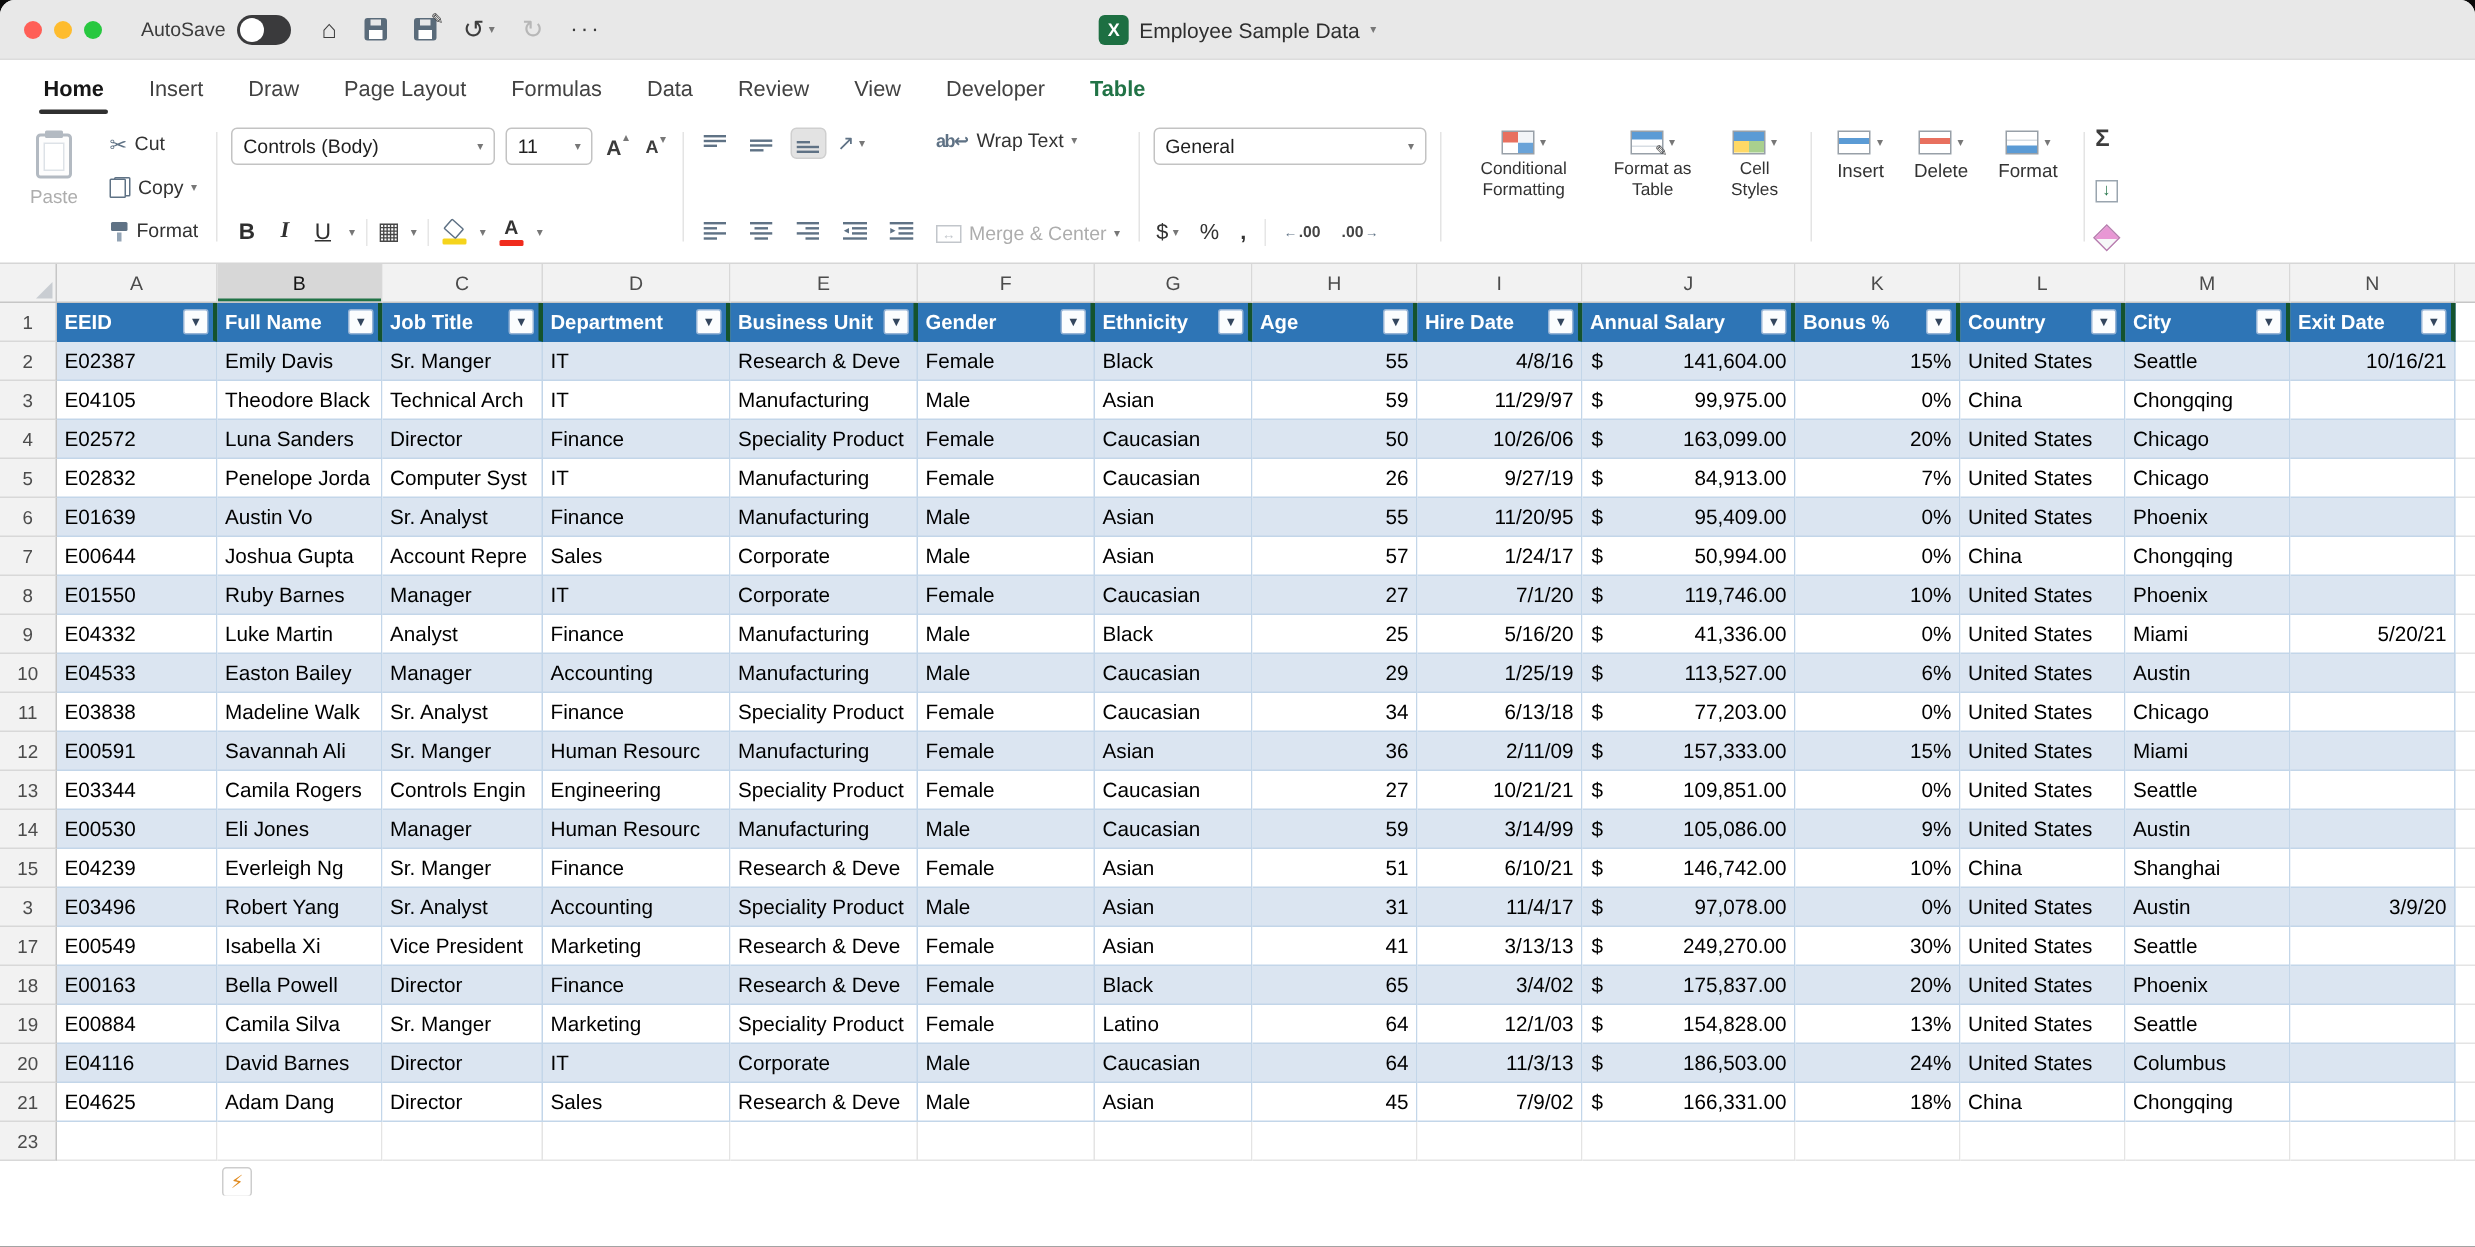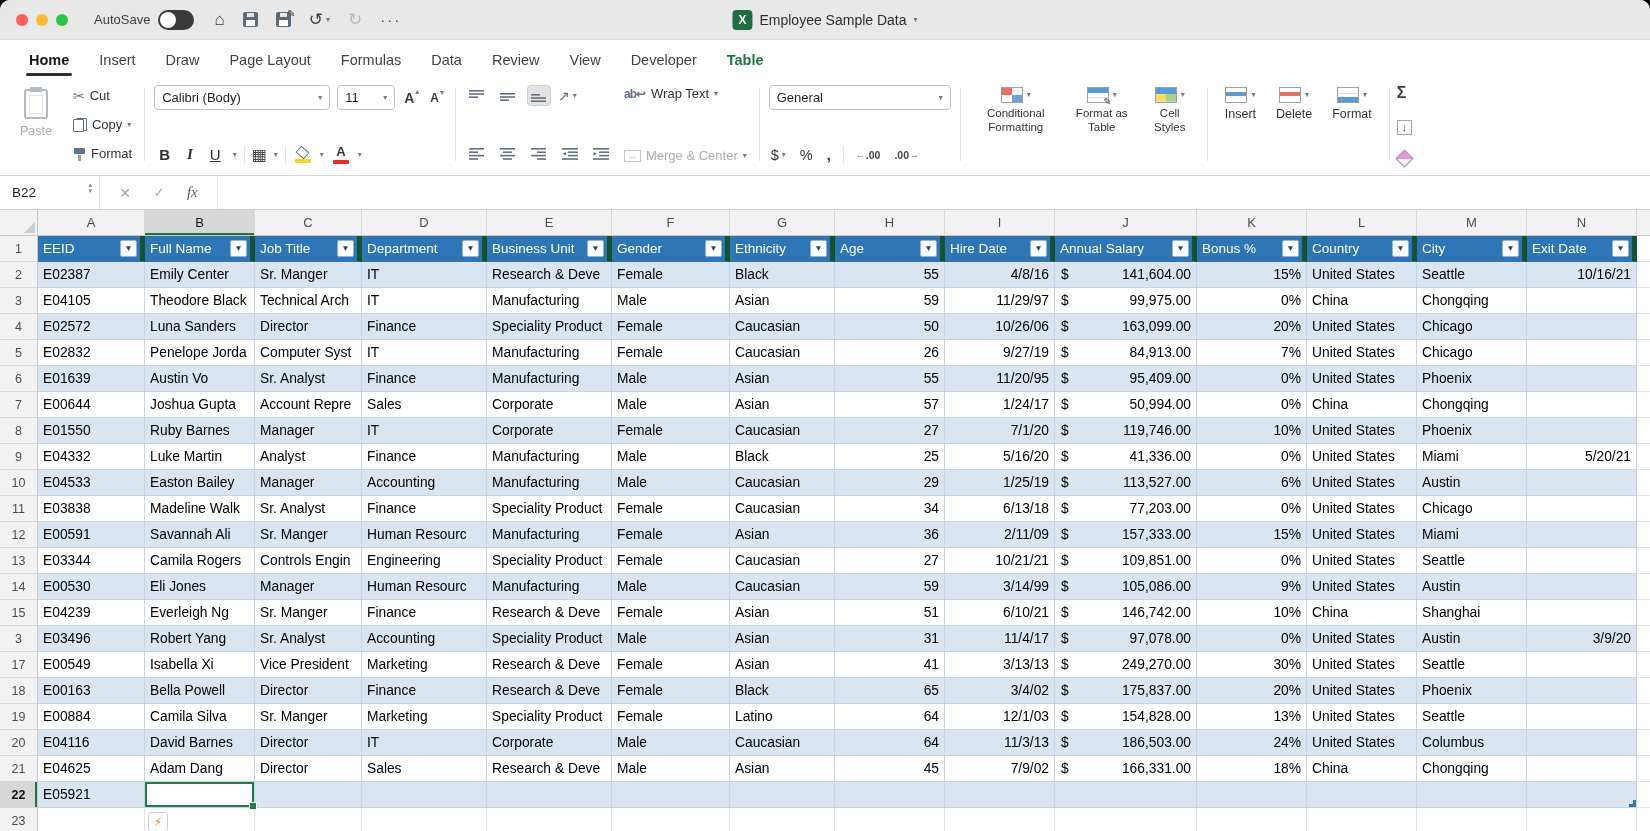--- a/index.html
+++ b/index.html
@@ -140,21 +140,21 @@
   .colh.filler{flex:1 1 auto;border-right:none;}
   .gridbody{position:absolute;left:0;top:26px;right:0;bottom:0;}
   .grow{display:flex;height:26px;}
   .rowh{flex:0 0 38px;background:#f2f2f2;border-right:1px solid #c6c6c6;border-bottom:1px solid #d8d8d8;display:flex;align-items:center;justify-content:center;font-size:12.5px;color:#4c4c4c;}
   .rowh.sel{background:#d7d7d7;box-shadow:inset -2px 0 0 #217346;color:#111;font-weight:600;}
   .cell{flex:0 0 auto;position:relative;border-right:1px solid #c3d6e9;border-bottom:1px solid #c3d6e9;font-size:13.8px;color:#000;line-height:25px;padding:0 5px;white-space:nowrap;overflow:hidden;background:#fff;}
   .cell.band{background:#dbe5f1;}
   .cell.right{text-align:right;}
   .cell.money{display:flex;justify-content:space-between;padding-left:6px;}
   .cell.plain{border-right:1px solid #e4e4e4;border-bottom:1px solid #e4e4e4;}
-  .hcell{background:#2e75b6;color:#fff;font-weight:400;font-size:13.5px;border-right:5px solid #14532d;border-bottom:1px solid #2e75b6;}
+  .hcell{background:#2e75b6;color:#fff;font-weight:700;font-size:13.5px;border-right:3px solid #14532d;border-bottom:1px solid #2e75b6;}
   .filterbtn{position:absolute;right:3px;top:4px;width:17px;height:17px;background:#fbfdfe;border:1px solid #96b4d6;border-radius:2px;display:flex;align-items:center;justify-content:center;font-size:8.5px;color:#2d4burger;color:#33465e;line-height:1;}
   .sliver{flex:1 1 auto;border-bottom:1px solid #e4e4e4;background:#fff;}
   .cursel{background:#fff !important;box-shadow:inset 0 0 0 2px #1a7f43;overflow:visible;z-index:4;}
   .cursel::after{content:"";position:absolute;right:-3px;bottom:-3px;width:6px;height:6px;background:#1a7f43;border:1px solid #fff;z-index:6;}
   .tbl-handle{position:absolute;right:0;bottom:0;width:7px;height:7px;border-right:3px solid #2e75b6;border-bottom:3px solid #2e75b6;}
   .watermark{position:absolute;left:1416px;top:490px;font-size:52px;font-weight:800;color:#90969d;opacity:.88;letter-spacing:5px;text-shadow:2px 2px 0 rgba(255,255,255,.55),4px 4px 5px rgba(0,0,0,.35);z-index:10;pointer-events:none;}
   .floatie{position:absolute;left:148px;top:602px;width:20px;height:20px;background:#fff;border:1px solid #cdcdcd;border-radius:3px;display:flex;align-items:center;justify-content:center;color:#e08a1e;font-size:12px;z-index:5;}
 </style>
 </head>
 <body>
@@ -228,21 +228,21 @@
             <span>Format</span>
           </div>
       </div>
     </div>
 
     <div class="rsep"></div>
 
     <div class="rg">
       <div class="rrow">
         <div class="selectbox fontname">
-            <span>Calibri (Body)</span>
+            <span>Controls (Body)</span>
             <span class="chev">▾</span>
           </div>
         <div class="selectbox fontsize">
             <span>11</span>
             <span class="chev">▾</span>
           </div>
         <span class="azbtn">A<span class="chev">▴</span></span>
         <span class="azbtn" style="font-size:12px">A<span class="chev">▾</span></span>
       </div>
       <div class="rrow">
@@ -430,35 +430,20 @@
 
     <div class="rsep"></div>
 
     <div class="editing">
       <span class="sigma">Σ</span>
       <span class="fillic">↓</span>
       <span class="clearic"></span>
     </div>
   </div>
 
-  <div class="fbar">
-    <div class="namebox">
-      <span>B22</span>
-      <span class="steppers">
-          <span>▴</span>
-          <span>▾</span>
-        </span>
-    </div>
-    <div class="fxzone">
-      <span class="fbx">✕</span>
-      <span class="fbcheck">✓</span>
-      <span class="fx">fx</span>
-    </div>
-    <div class="finput"></div>
-  </div>
 
   <div class="sheet">
     <div class="corner"></div>
     <div class="colhdrs">
         <div class="colh" style="width:107px">A</div>
         <div class="colh sel" style="width:110px">B</div>
         <div class="colh" style="width:107px">C</div>
         <div class="colh" style="width:125px">D</div>
         <div class="colh" style="width:125px">E</div>
         <div class="colh" style="width:118px">F</div>
@@ -487,21 +472,21 @@
           <div class="cell hcell" style="width:142px">Annual Salary<span class="filterbtn">▼</span></div>
           <div class="cell hcell" style="width:110px">Bonus %<span class="filterbtn">▼</span></div>
           <div class="cell hcell" style="width:110px">Country<span class="filterbtn">▼</span></div>
           <div class="cell hcell" style="width:110px">City<span class="filterbtn">▼</span></div>
           <div class="cell hcell" style="width:110px">Exit Date<span class="filterbtn">▼</span></div>
           <div class="sliver"></div>
         </div>
         <div class="grow">
           <div class="rowh">2</div>
           <div class="cell band" style="width:107px">E02387</div>
-          <div class="cell band" style="width:110px">Emily Center</div>
+          <div class="cell band" style="width:110px">Emily Davis</div>
           <div class="cell band" style="width:107px">Sr. Manger</div>
           <div class="cell band" style="width:125px">IT</div>
           <div class="cell band" style="width:125px">Research &amp; Deve</div>
           <div class="cell band" style="width:118px">Female</div>
           <div class="cell band" style="width:105px">Black</div>
           <div class="cell band right" style="width:110px">55</div>
           <div class="cell band right" style="width:110px">4/8/16</div>
           <div class="cell band money" style="width:142px">
             <span class="cur">$</span>
             <span class="amt">141,604.00</span>
@@ -902,40 +887,20 @@
           <div class="cell right" style="width:110px">45</div>
           <div class="cell right" style="width:110px">7/9/02</div>
           <div class="cell money" style="width:142px">
             <span class="cur">$</span>
             <span class="amt">166,331.00</span>
           </div>
           <div class="cell right" style="width:110px">18%</div>
           <div class="cell" style="width:110px">China</div>
           <div class="cell" style="width:110px">Chongqing</div>
           <div class="cell right" style="width:110px"></div>
-          <div class="sliver"></div>
-        </div>
-        <div class="grow">
-          <div class="rowh sel">22</div>
-          <div class="cell band" style="width:107px">E05921</div>
-          <div class="cell band cursel" style="width:110px"></div>
-          <div class="cell band" style="width:107px"></div>
-          <div class="cell band" style="width:125px"></div>
-          <div class="cell band" style="width:125px"></div>
-          <div class="cell band" style="width:118px"></div>
-          <div class="cell band" style="width:105px"></div>
-          <div class="cell band right" style="width:110px"></div>
-          <div class="cell band right" style="width:110px"></div>
-          <div class="cell band money" style="width:142px"></div>
-          <div class="cell band right" style="width:110px"></div>
-          <div class="cell band" style="width:110px"></div>
-          <div class="cell band" style="width:110px"></div>
-          <div class="cell band right" style="width:110px">
-            <span class="tbl-handle"></span>
-          </div>
           <div class="sliver"></div>
         </div>
         <div class="grow">
           <div class="rowh">23</div>
           <div class="cell plain" style="width:107px"></div>
           <div class="cell plain" style="width:110px"></div>
           <div class="cell plain" style="width:107px"></div>
           <div class="cell plain" style="width:125px"></div>
           <div class="cell plain" style="width:125px"></div>
           <div class="cell plain" style="width:118px"></div>

